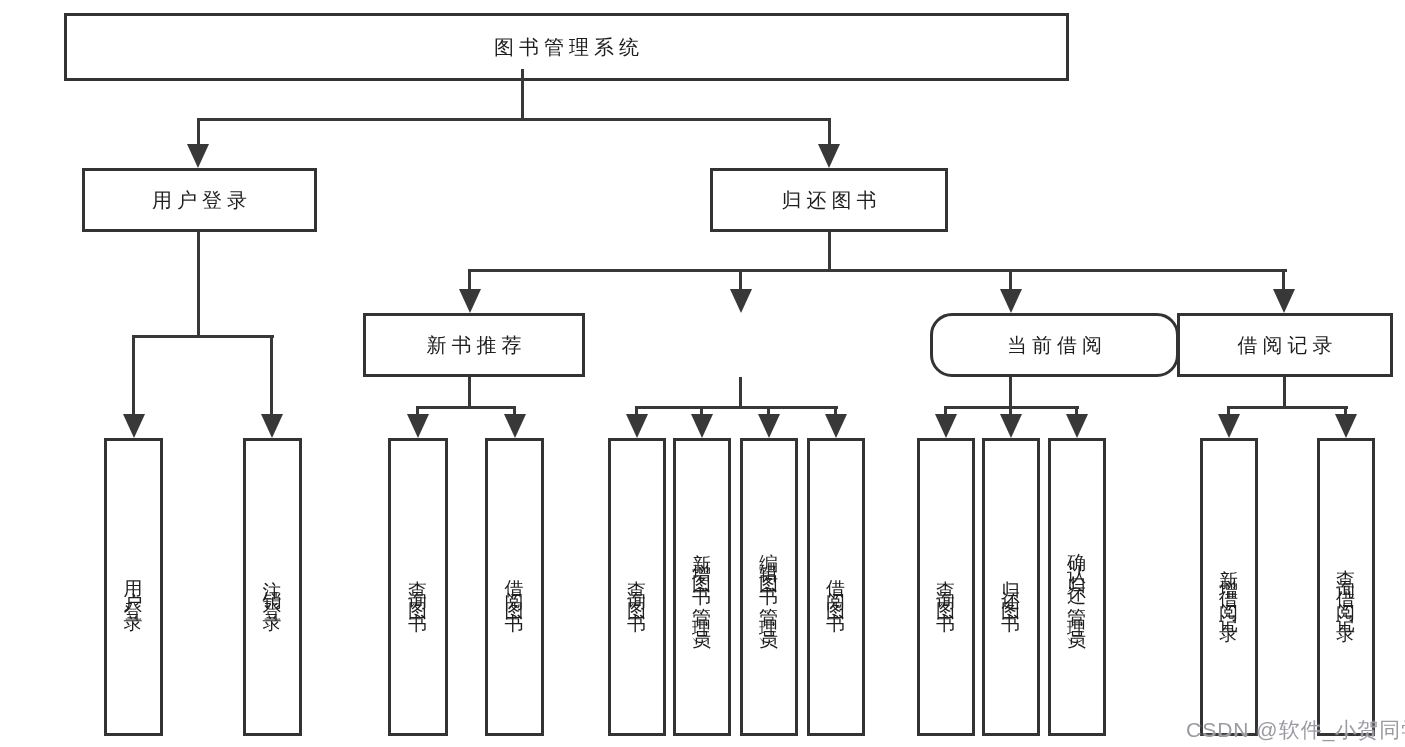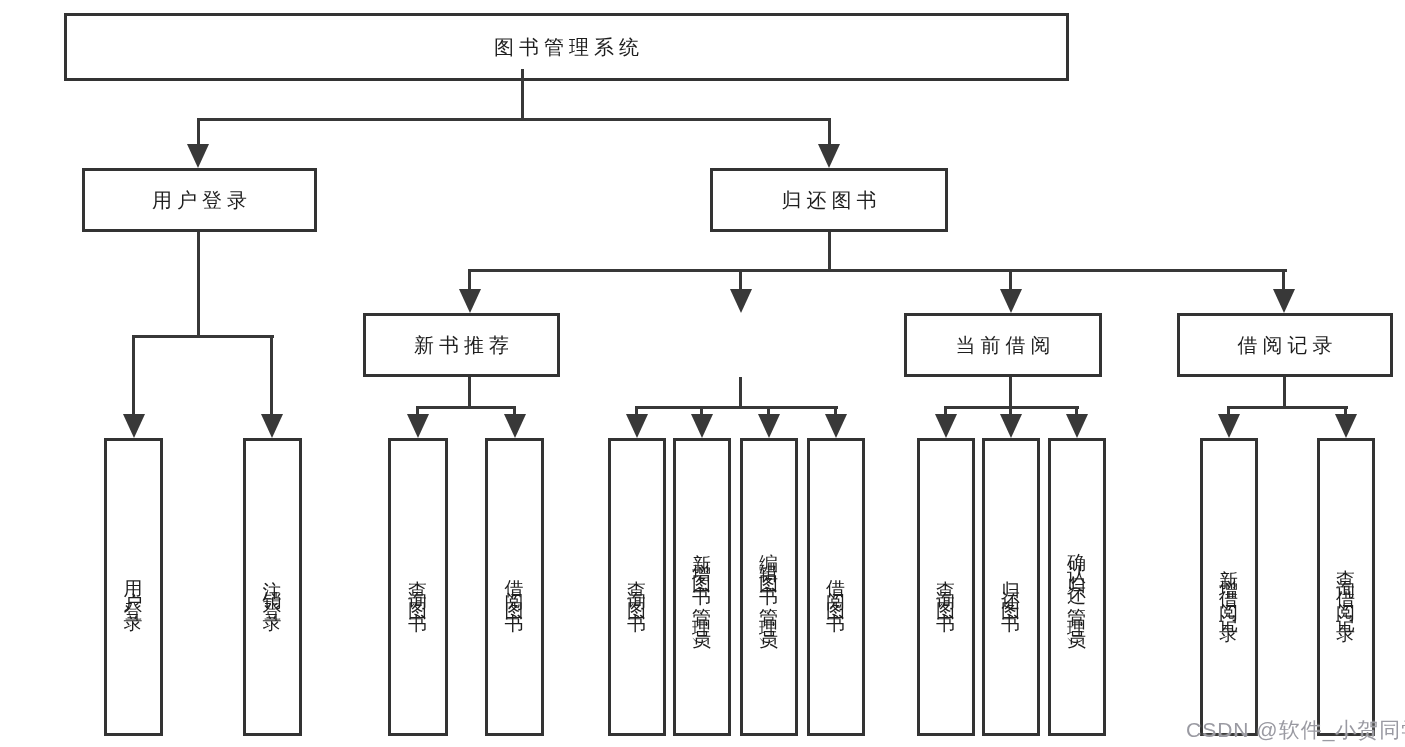--- a/index.html
+++ b/index.html
@@ -88,22 +88,22 @@
   <div class="hl" style="left:468px; top:269px; width:819px;"></div>
   <div class="vl" style="left:468px; top:269px; height:22px;"></div>
   <div class="vl" style="left:739px; top:269px; height:22px;"></div>
   <div class="vl" style="left:1009px; top:269px; height:22px;"></div>
   <div class="vl" style="left:1282px; top:269px; height:22px;"></div>
   <div class="ar" style="left:459px; top:289px;"></div>
   <div class="ar" style="left:730px; top:289px;"></div>
   <div class="ar" style="left:1000px; top:289px;"></div>
   <div class="ar" style="left:1273px; top:289px;"></div>
 
-  <div class="box h" style="left:363px; top:313px; width:197px; height:64px;">新书推荐</div>
-  <div class="box h" style="left:904px; top:313px; width:198px; height:64px;">当前借阅</div>
+  <div class="box h" style="left:363px; top:313px; width:222px; height:64px;">新书推荐</div>
+  <div class="box h" style="left:930px; top:313px; width:249px; height:64px;border-radius:22px;">当前借阅</div>
   <div class="box h" style="left:1177px; top:313px; width:216px; height:64px;">借阅记录</div>
 
   <div class="vl" style="left:468px; top:377px; height:32px;"></div>
   <div class="hl" style="left:416px; top:406px; width:100px;"></div>
   <div class="vl" style="left:416px; top:406px; height:12px;"></div>
   <div class="vl" style="left:513px; top:406px; height:12px;"></div>
   <div class="ar" style="left:407px; top:414px;"></div>
   <div class="ar" style="left:504px; top:414px;"></div>
 
   <div class="vl" style="left:739px; top:377px; height:32px;"></div>

